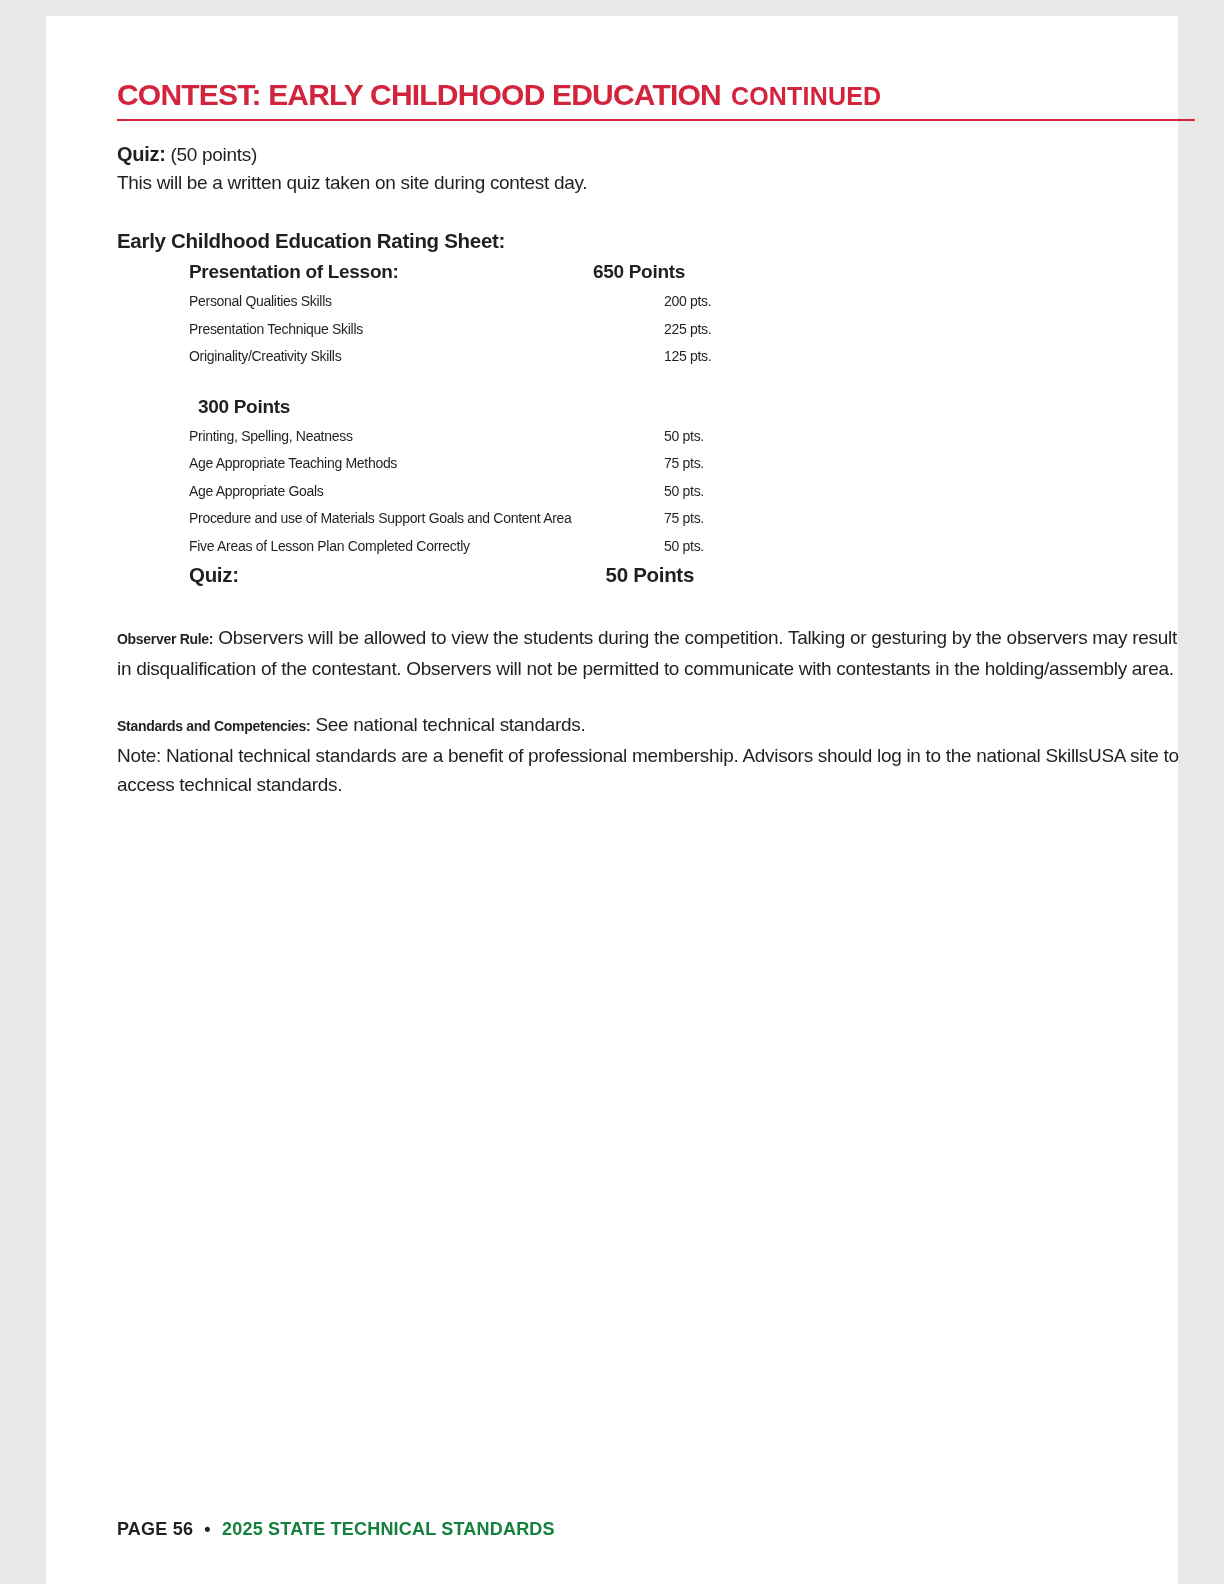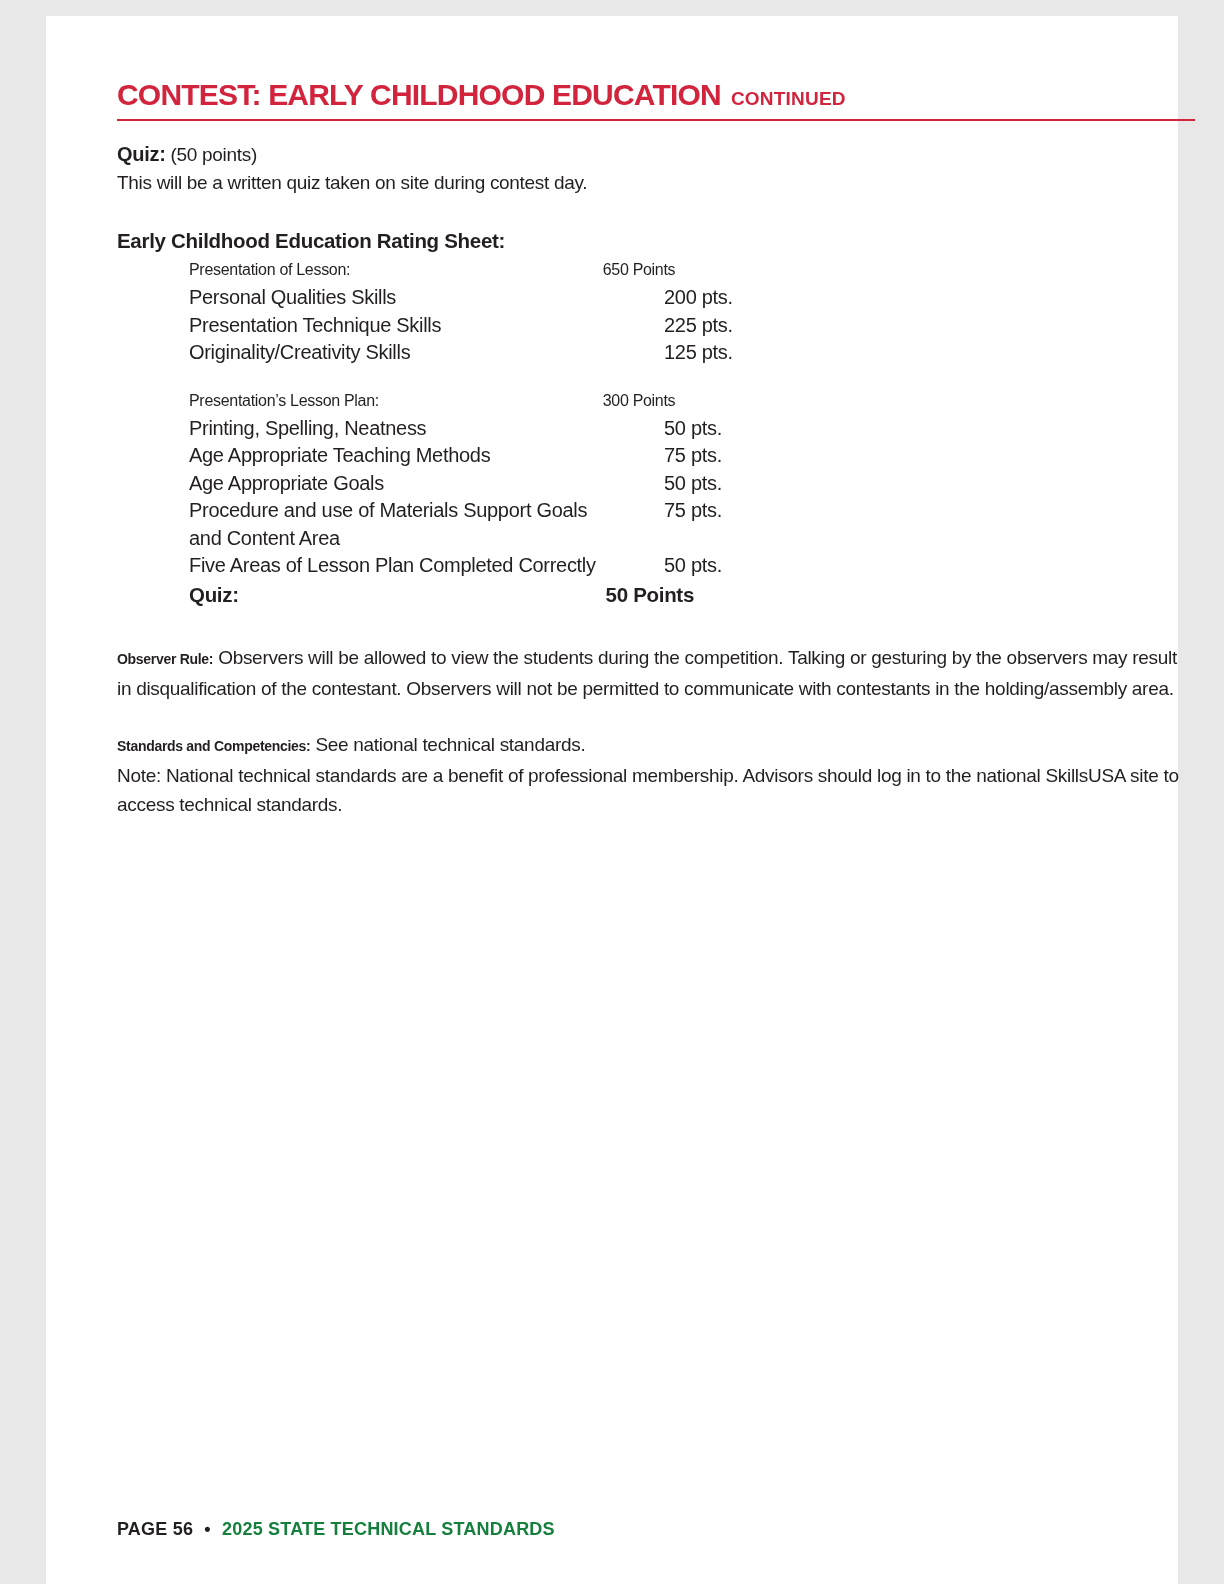--- a/index.html
+++ b/index.html
@@ -27,45 +27,45 @@
   }
   .page-title {
     color:#d2243c;
     font-size:30px;
     font-weight:bold;
     letter-spacing:-0.8px;
     white-space:nowrap;
   }
   .page-title-continued {
     color:#d2243c;
-    font-size:19px;
+    font-size:25px;
     font-weight:bold;
     margin-left:10px;
     letter-spacing:0.2px;
     white-space:nowrap;
   }
   
   .quiz-intro { margin-top:19px; font-size:19px; line-height:28px; }
   .quiz-intro .lbl { font-weight:bold; font-size:20px; }
   
   .rating-sheet { margin-top:32px; }
   .rating-heading { font-weight:bold; font-size:20.5px; }
   .rating-group { margin-left:72px; margin-top:8px; }
   .group-header {
     display:flex;
-    font-weight:normal;
-    font-size:16px;
+    font-weight:bold;
+    font-size:19px;
     margin-bottom:5px;
   }
   .group-header .gtitle { width:395px; }
   .group-header .gpoints { width:110px; text-align:center; }
   .item-row {
     display:flex;
     width:545px;
-    font-size:20px;
+    font-size:14px;
     line-height:27.5px;
     gap:48px;
   }
   .item-row .ilabel { flex:1; }
   .item-row .ipoints { width:70px; text-align:left; white-space:nowrap; }
   .group2 { margin-top:25px; }
   .quiz-row {
     display:flex;
     font-weight:bold;
     font-size:20.5px;
@@ -127,21 +127,20 @@
           <span class="ipoints">225 pts.</span>
         </div>
         <div class="item-row">
           <span class="ilabel">Originality/Creativity Skills</span>
           <span class="ipoints">125 pts.</span>
         </div>
       </div>
 
       <div class="rating-group group2">
         <div class="group-header">
-          <span class="gtitle">Presentation’s Lesson Plan:</span>
           <span class="gpoints">300 Points</span>
         </div>
         <div class="item-row">
           <span class="ilabel">Printing, Spelling, Neatness</span>
           <span class="ipoints">50 pts.</span>
         </div>
         <div class="item-row">
           <span class="ilabel">Age Appropriate Teaching Methods</span>
           <span class="ipoints">75 pts.</span>
         </div>

